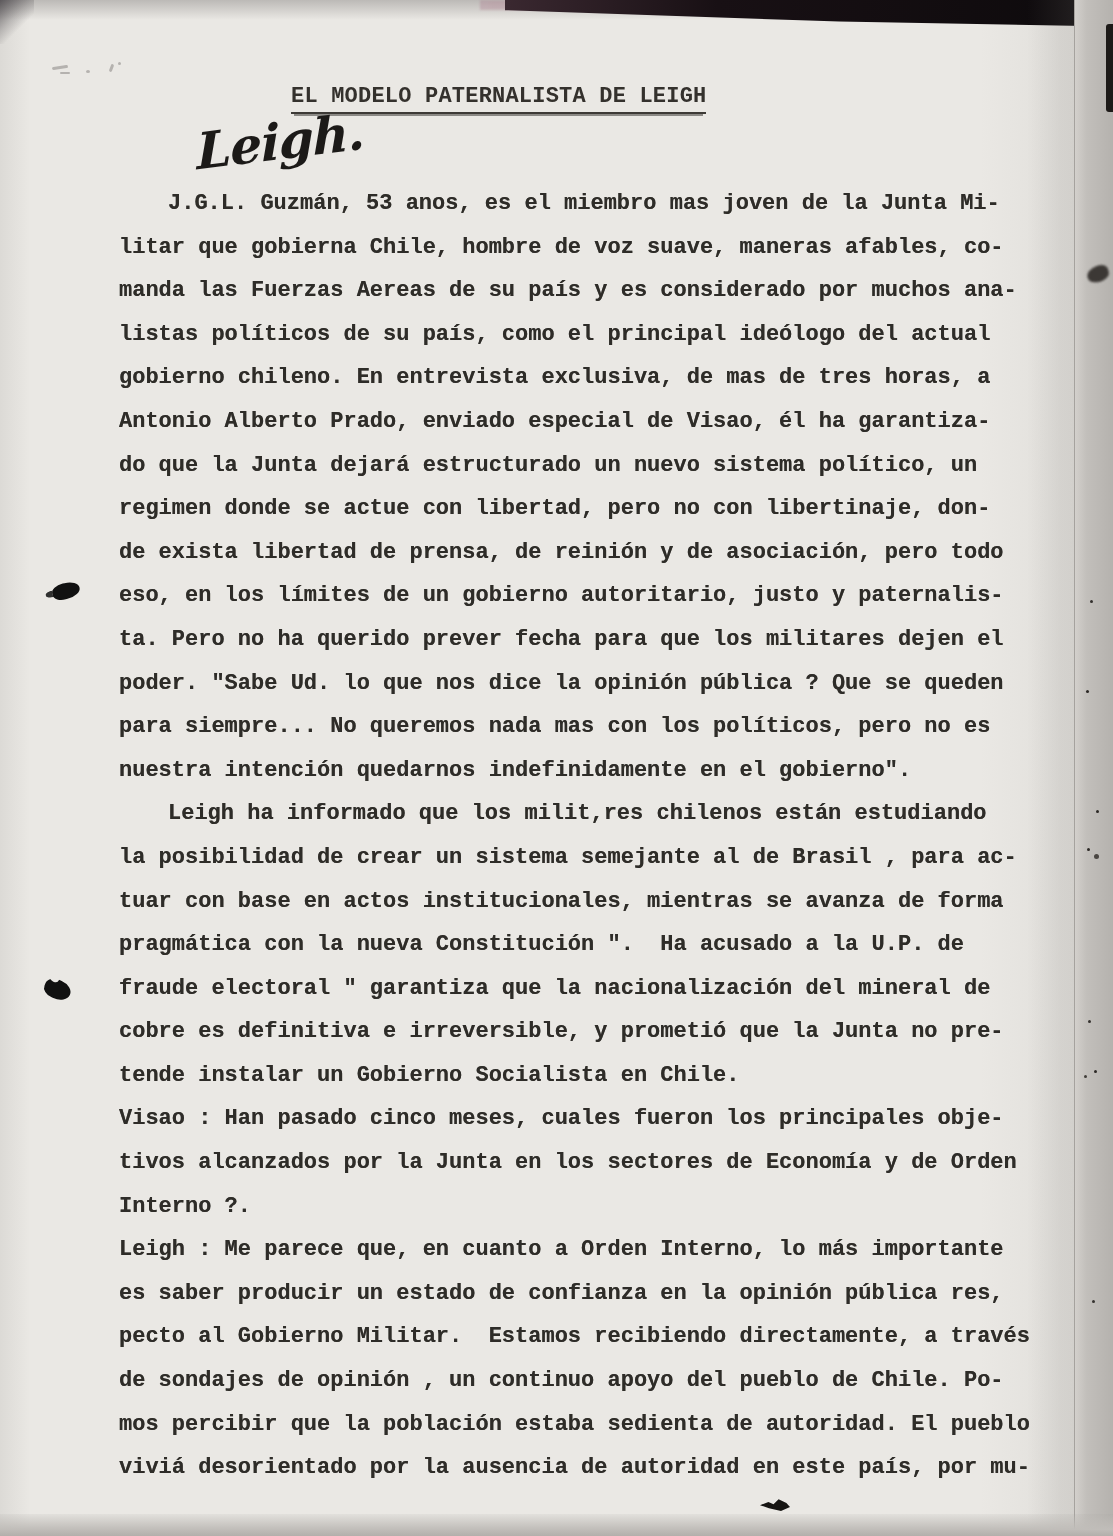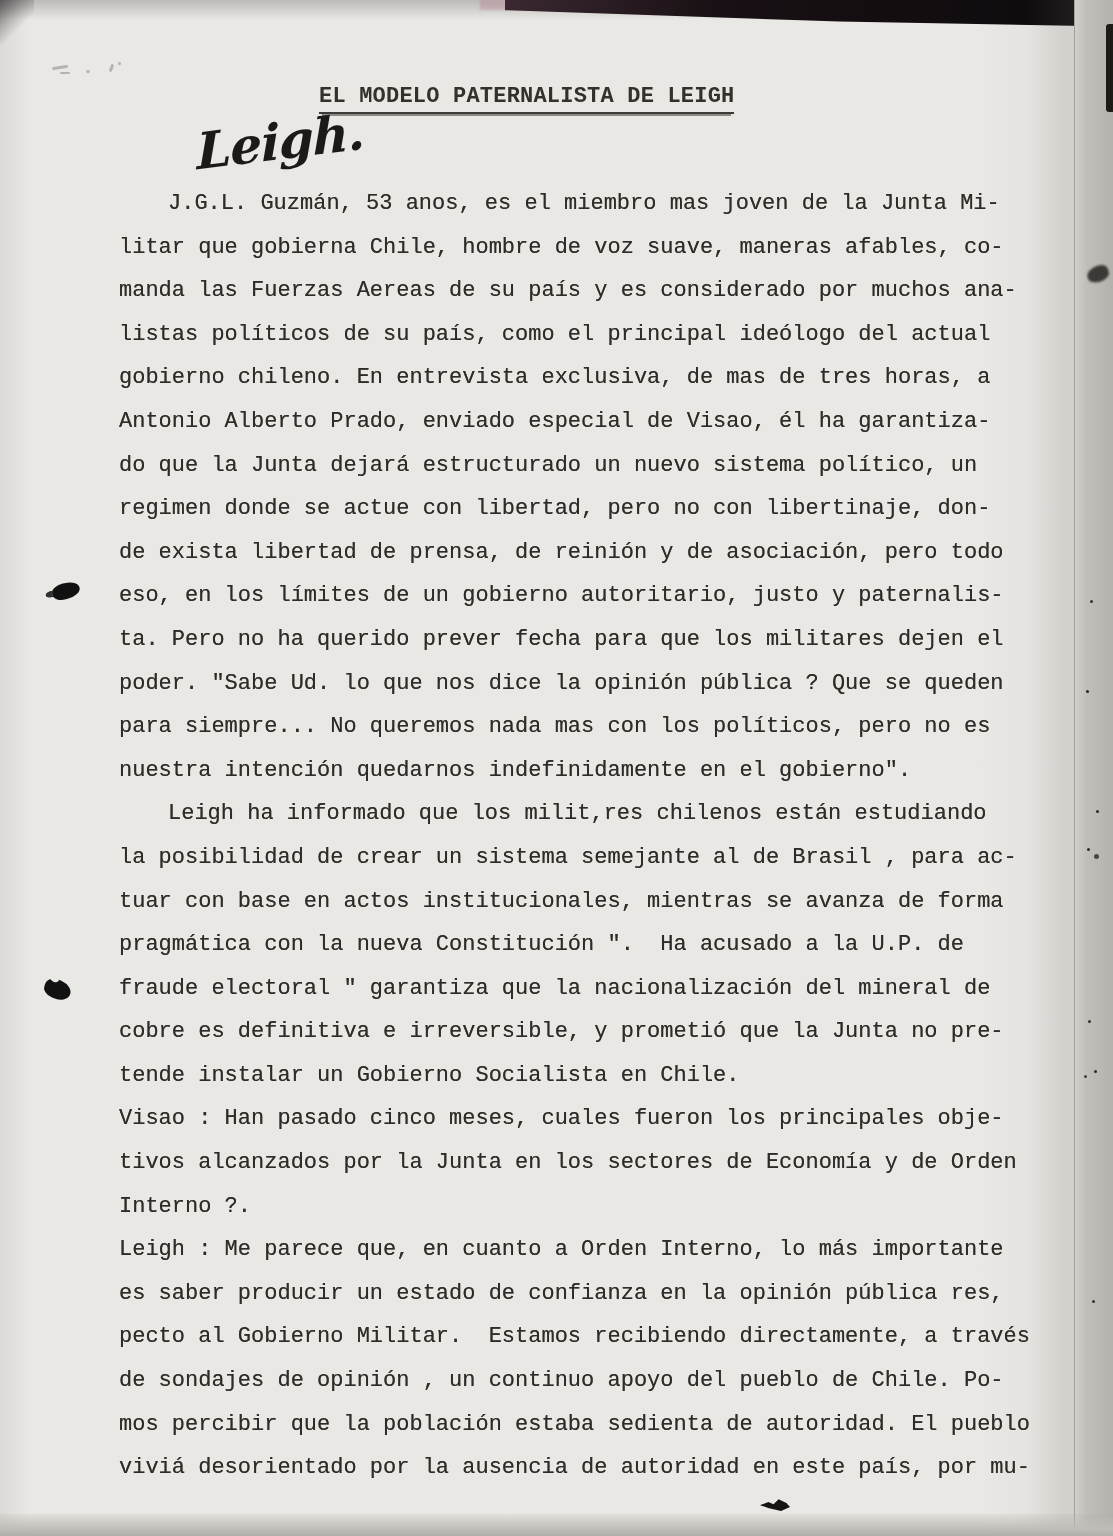--- a/index.html
+++ b/index.html
@@ -83,33 +83,32 @@
     clip-path:polygon(0 55%,28% 30%,45% 48%,62% 10%,88% 38%,100% 70%,70% 100%,30% 78%);
   }
   
   .doc-title{
     position:absolute;left:291px;top:84px;
     font-size:22px;font-weight:bold;color:#34312d;
     letter-spacing:.2px;white-space:pre;
     padding-bottom:3px;
     border-bottom:2px solid #3d3a36;
     box-shadow:0 5px 0 -3px rgba(61,58,54,.55);
-    margin-left:28px;
   }
   .annotation{
     position:absolute;left:196px;top:112px;
     font-family:"DejaVu Serif", serif;
     font-style:italic;font-weight:bold;
     font-size:50px;color:#1c1a18;
     transform:rotate(-7deg) skewX(-6deg);
     letter-spacing:-1px;
   }
   .doc-body{
     position:absolute;left:119px;top:182px;width:940px;
-    font-size:22px;font-weight:normal;color:var(--ink);
+    font-size:22px;font-weight:bold;color:var(--ink);
     line-height:43.6px;white-space:pre;
     text-shadow:0 0 .5px rgba(46,44,40,.65);
   }
   .line{height:43.6px;}
   .line.indent{padding-left:49px;}
 </style>
 </head>
 <body>
 
 <div class="page">

